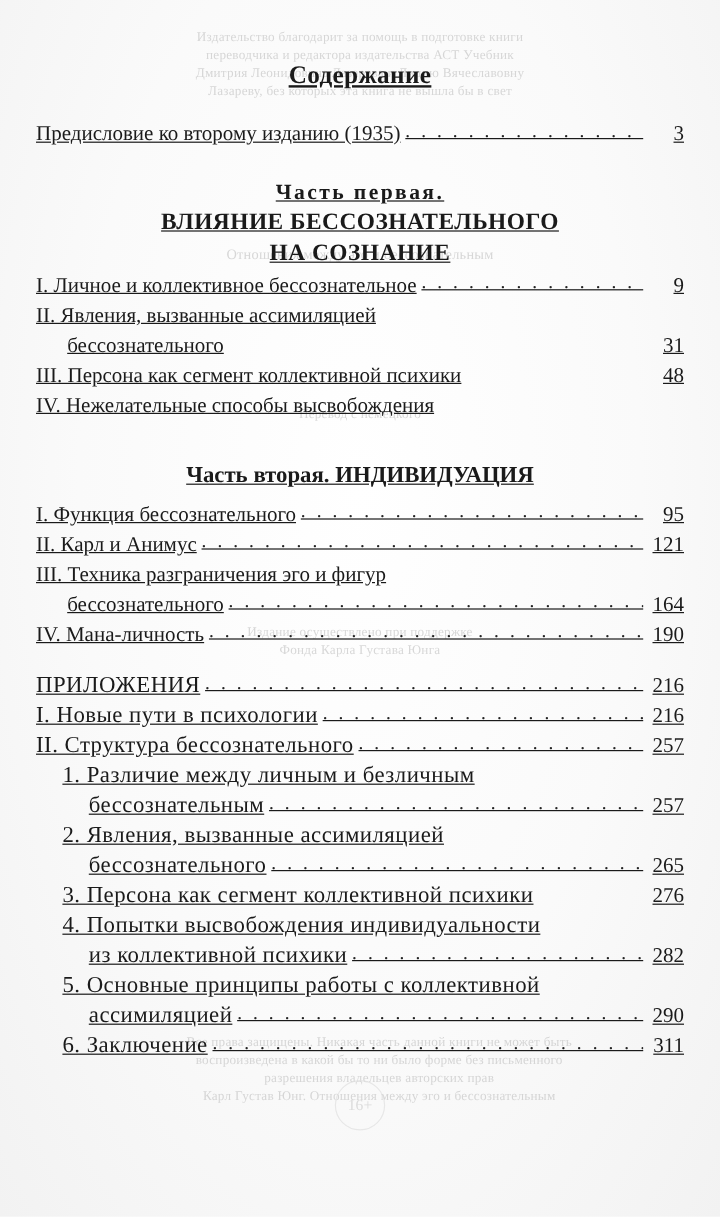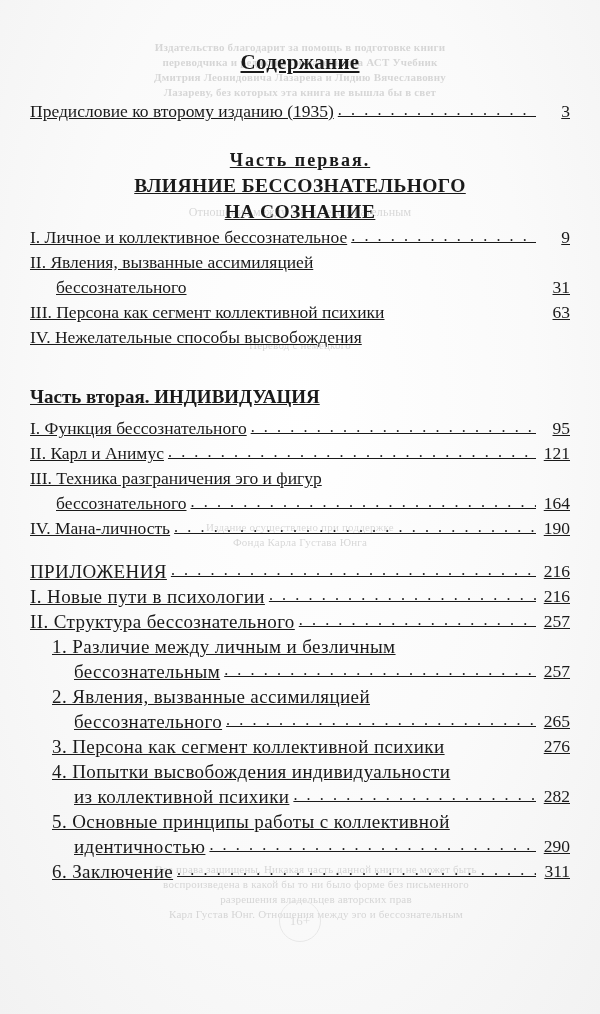--- a/index.html
+++ b/index.html
@@ -32,21 +32,21 @@
     left: 0; right: 0;
     text-align: center;
     color: #b9b9b9;
     opacity: .55;
     font-size: 11px;
     line-height: 15px;
     letter-spacing: .2px;
     user-select: none;
     pointer-events: none;
   }
-  .ghost.g1 { top: 40px; font-weight: bold; }
+  .ghost.g1 { top: 24px; }
   .ghost.g2 { top: 205px; font-size: 12px; }
   .ghost.g3 { top: 338px; font-size: 11px; }
   .ghost.g4 { top: 520px; font-size: 11px; }
   .ghost.g5 { top: 862px; font-size: 11px; padding-left: 32px; }
 
   .content {
     position: absolute;
     left: 30px;
     top: 0;
     width: 540px;
@@ -107,21 +107,21 @@
   }
   .part-title .sp { letter-spacing: 2px; }
   .part-caps {
     text-align: center;
     font-weight: bold;
     font-size: 19.5px;
     line-height: 26px;
     letter-spacing: .4px;
   }
   .part-one-line {
-    text-align: left;
+    text-align: center;
     font-weight: bold;
     font-size: 19px;
     line-height: 26px;
     margin-top: 34px;
     margin-bottom: 6px;
   }
   .appendix-row { margin-top: 18px; }
   .appendix-row .t { font-size: 19px; letter-spacing: .4px; }
 
   .age-badge {
@@ -200,21 +200,21 @@
       </div>
       <div class="row cont">
         <span class="t">бессознательного</span>
         <span class="dots blank"></span>
         <span class="p">31</span>
       </div>
 
       <div class="row">
         <span class="t">III. Персона как сегмент коллективной психики</span>
         <span class="dots blank"></span>
-        <span class="p">63</span>
+        <span class="p">48</span>
       </div>
 
       <div class="row">
         <span class="t">IV. Нежелательные способы высвобождения</span>
         <span class="dots blank"></span>
         <span class="p"></span>
       </div>
     </div>
 
     <div class="block">
@@ -307,21 +307,21 @@
         <span class="dots">. . . . . . . . . . . . . . . . . . . . . . . . . . . . .</span>
         <span class="p">282</span>
       </div>
 
       <div class="row sub">
         <span class="t">5. Основные принципы работы с коллективной</span>
         <span class="dots blank"></span>
         <span class="p"></span>
       </div>
       <div class="row sub2">
-        <span class="t">идентичностью</span>
+        <span class="t">ассимиляцией</span>
         <span class="dots">. . . . . . . . . . . . . . . . . . . . . . . . . . . . . . . . . . . .</span>
         <span class="p">290</span>
       </div>
 
       <div class="row sub">
         <span class="t">6. Заключение</span>
         <span class="dots">. . . . . . . . . . . . . . . . . . . . . . . . . . . . . . . . . . . . . .</span>
         <span class="p">311</span>
       </div>
     </div>

